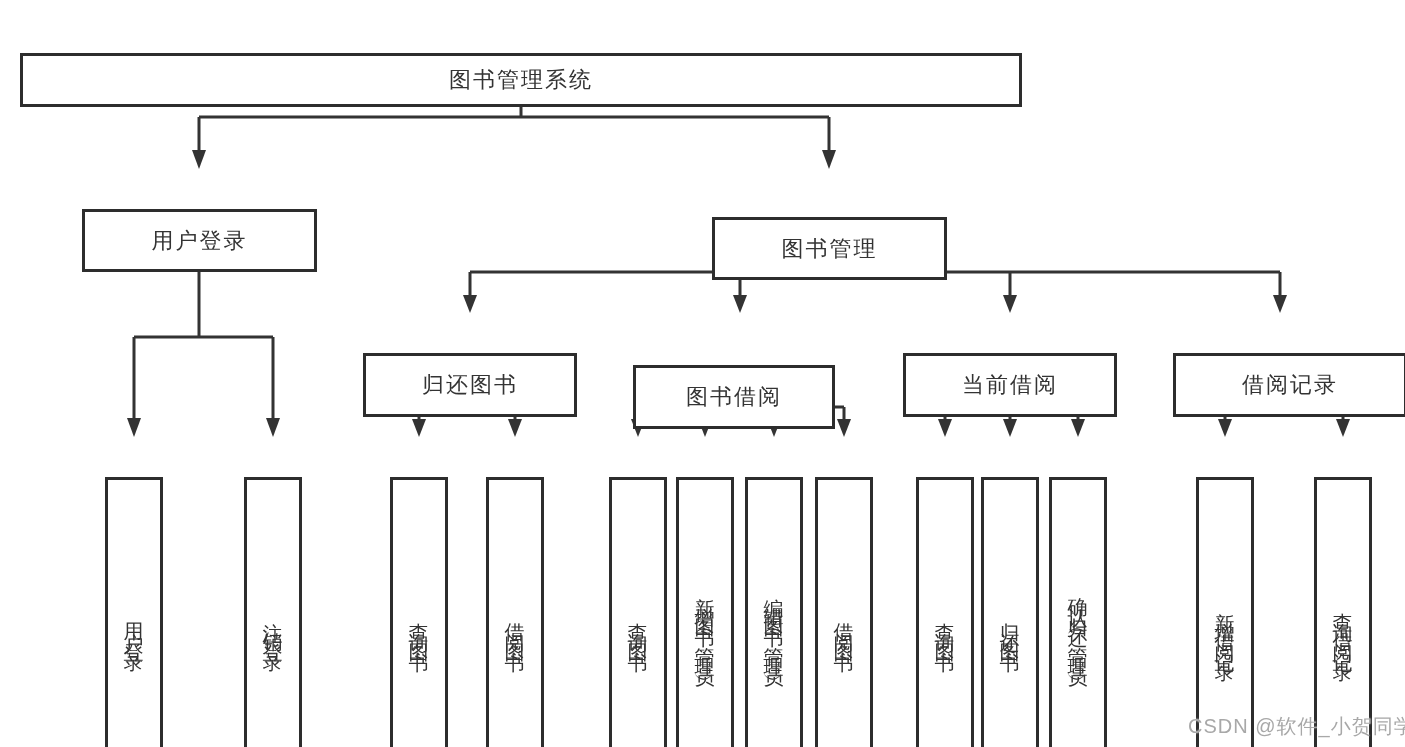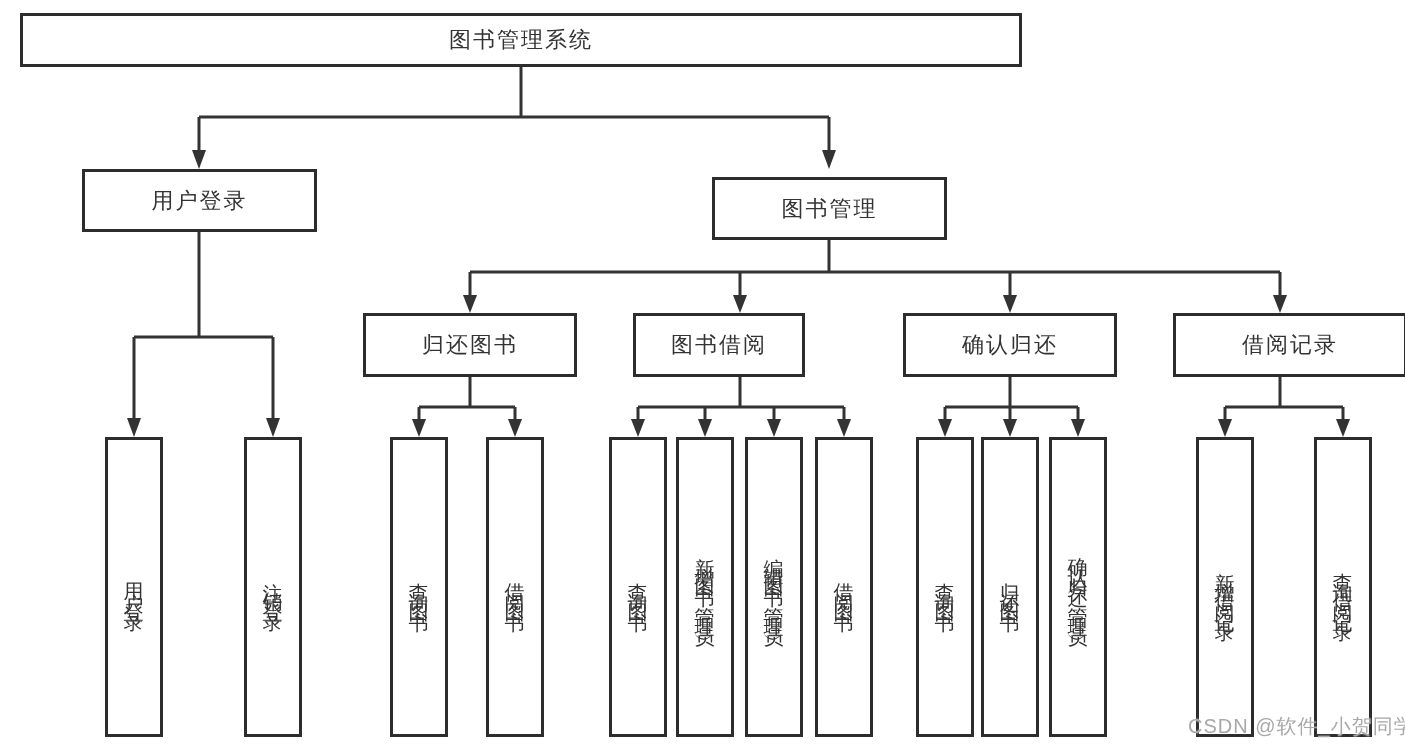--- a/index.html
+++ b/index.html
@@ -37,20 +37,21 @@
     stroke: none;
   }
   .box {
     position: absolute;
     box-sizing: border-box;
     background: #ffffff;
     border: 3px solid #2d2d2d;
     display: flex;
     align-items: center;
     justify-content: center;
+    margin-top: 40px;
   }
   .box.h .lbl {
     font-size: 22px;
     letter-spacing: 2px;
     color: #333333;
     white-space: nowrap;
   }
   .box.v .vtext {
     writing-mode: vertical-rl;
     text-orientation: mixed;
@@ -120,25 +121,25 @@
   <div class="box h" style="left:82px;top:169px;width:235px;height:63px">
     <span class="lbl">用户登录</span>
   </div>
   <div class="box h" style="left:712px;top:177px;width:235px;height:63px">
     <span class="lbl">图书管理</span>
   </div>
 
   <div class="box h" style="left:363px;top:313px;width:214px;height:64px">
     <span class="lbl">归还图书</span>
   </div>
-  <div class="box h" style="left:633px;top:313px;width:172px;height:64px">
+  <div class="box h" style="left:633px;top:325px;width:202px;height:64px">
     <span class="lbl">图书借阅</span>
   </div>
   <div class="box h" style="left:903px;top:313px;width:214px;height:64px">
-    <span class="lbl">确认归还</span>
+    <span class="lbl">当前借阅</span>
   </div>
   <div class="box h" style="left:1173px;top:313px;width:234px;height:64px">
     <span class="lbl">借阅记录</span>
   </div>
 
   <div class="box v" style="left:105px;top:437px;width:58px;height:300px">
     <span class="vtext">用户登录</span>
   </div>
   <div class="box v" style="left:244px;top:437px;width:58px;height:300px">
     <span class="vtext">注销登录</span>

